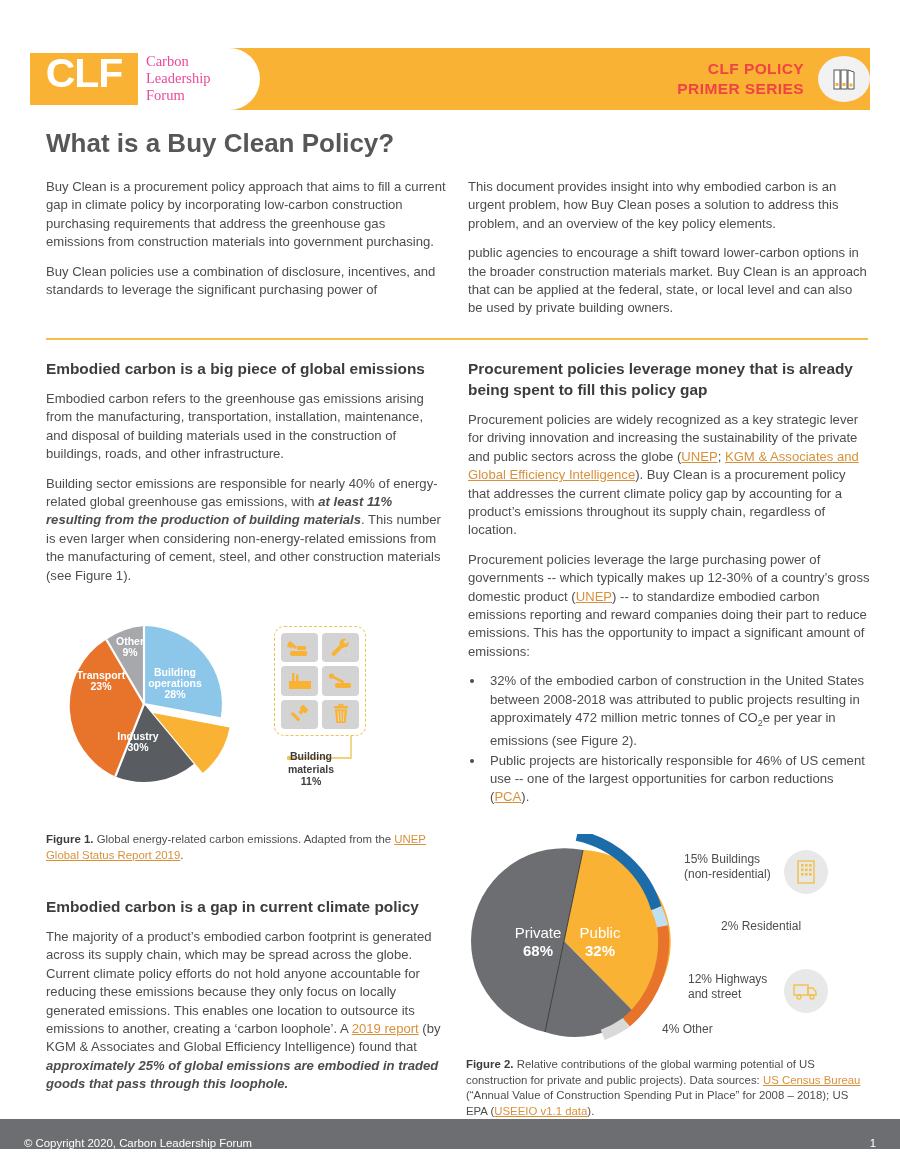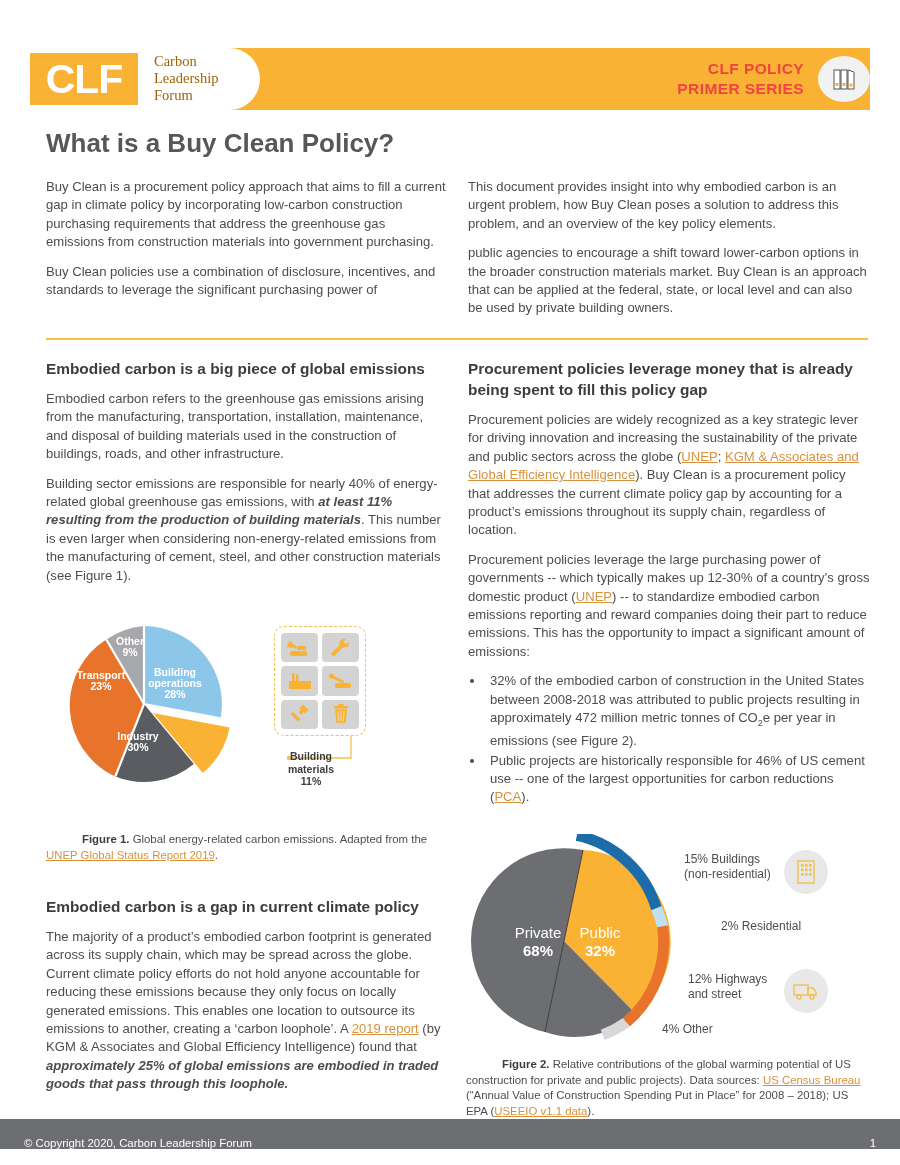--- a/index.html
+++ b/index.html
@@ -26,30 +26,30 @@
   .header-leftcap {
     position: absolute; left: 30px; top: 0;
     width: 230px; height: 62px;
     background: #ffffff;
     border-radius: 0 40px 40px 0;
   }
   .logo-block {
     position: absolute; left: 30px; top: 5px;
     width: 108px; height: 52px;
     background: #f9b233;
-    display: flex; align-items: center; justify-content: center;
+    display: flex; align-items: flex-start; justify-content: center;
   }
   .logo-letters {
     font-family: "Liberation Sans", sans-serif;
     font-weight: bold; font-size: 41px; letter-spacing: -1px;
     color: #ffffff; line-height: 1;
   }
   .logo-words {
-    position: absolute; left: 154px; top: 5px;
-    font-size: 14.5px; line-height: 17px; color: #a16207;
+    position: absolute; left: 146px; top: 5px;
+    font-size: 14.5px; line-height: 17px; color: #ec4899;
     font-family: "Liberation Serif", serif;
   }
   .header-right {
     position: absolute; right: 30px; top: 0;
     height: 62px; display: flex; align-items: center; gap: 14px;
   }
   .header-title {
     text-align: right; color: #ef4444;
     font-weight: bold; font-size: 15.5px; line-height: 20px;
     letter-spacing: 0.4px;
@@ -117,21 +117,21 @@
   }
   .fig1-label {
     position: absolute; left: 228px; top: 138px;
     font-size: 10.5px; font-weight: bold; line-height: 12.5px;
     color: #3d3d3d; text-align: center; width: 74px;
   }
 
   .caption {
     font-size: 11.4px; line-height: 15.6px; color: #4d4d4d;
   }
-  .caption b { color: #3d3d3d; margin-left: 36px; }
+  .caption b { color: #3d3d3d; }
   .cap1 { position: absolute; left: 46px; top: 832px; width: 402px; }
 
   .sec-left2 { position: absolute; left: 46px; top: 896px; width: 402px; }
 
   
   .fig2 { position: absolute; left: 466px; top: 834px; width: 404px; height: 218px; }
   .fig2-lbl {
     position: absolute; font-size: 12px; line-height: 14.6px; color: #4d4d4d;
   }
   .circ-icon {

